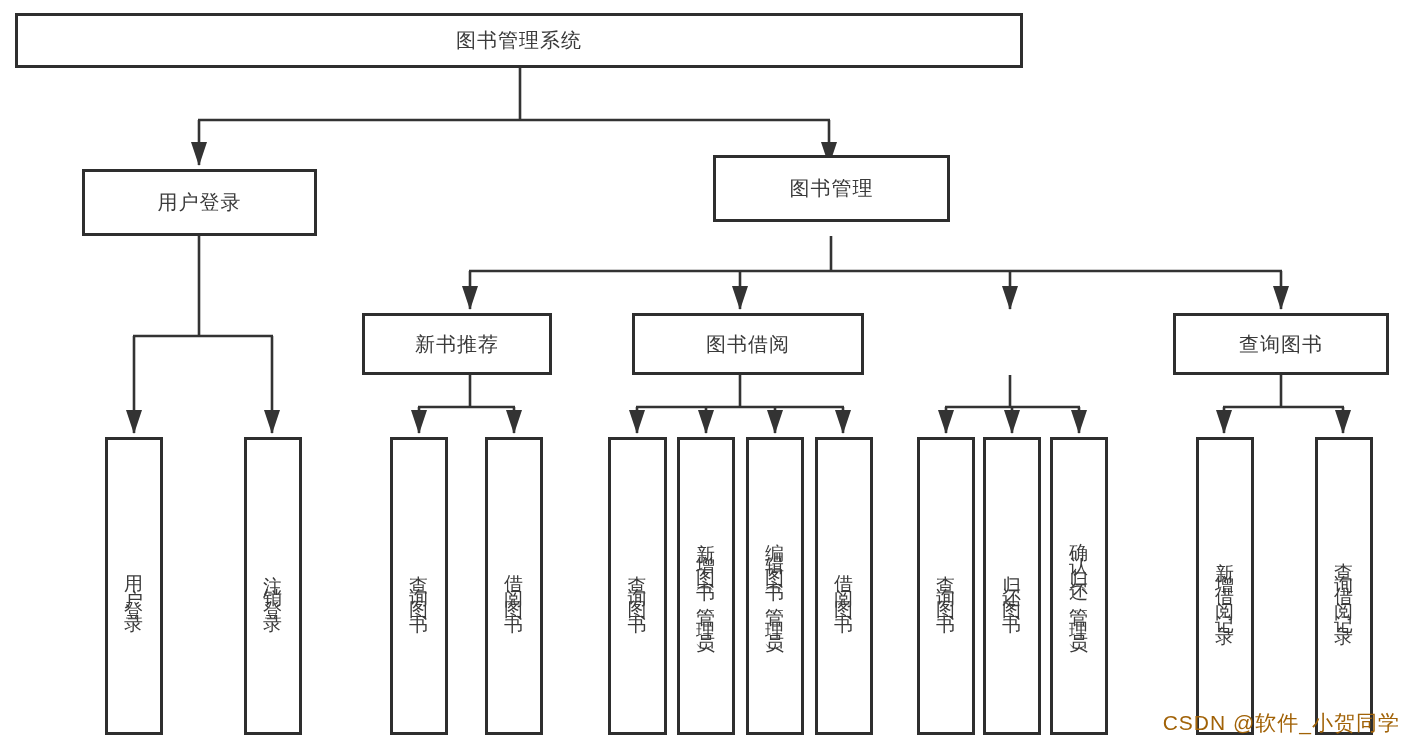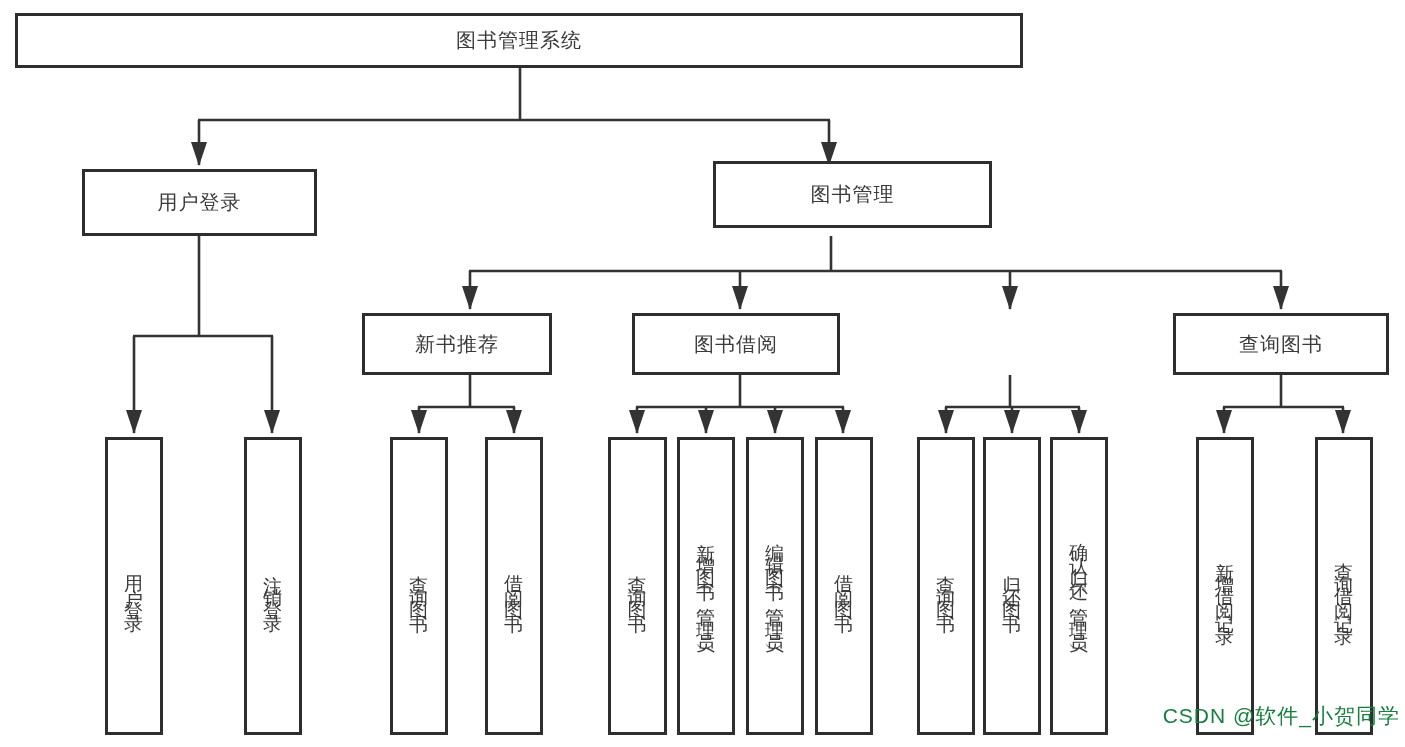--- a/index.html
+++ b/index.html
@@ -29,24 +29,24 @@
     text-orientation:mixed;
     font-size:19px;
     line-height:1;
     letter-spacing:13px;
     color:#3a3a3a;
     white-space:nowrap;
   }
   .watermark{
     position:absolute;
     right:5px;
-    bottom:17px;
+    bottom:10px;
     z-index:3;
     font-size:21px;
-    color:#15803d;
+    color:#a16207;
     letter-spacing:1px;
     white-space:nowrap;
   }
 </style>
 </head>
 <body>
 
 <div class="canvas">
 
   <svg class="wires" width="1405" height="747" viewBox="0 0 1405 747">
@@ -98,28 +98,28 @@
     </g>
   </svg>
 
   <div class="box hbox" style="left:15px;top:13px;width:1008px;height:55px">
     <span>图书管理系统</span>
   </div>
 
   <div class="box hbox" style="left:82px;top:169px;width:235px;height:67px">
     <span>用户登录</span>
   </div>
-  <div class="box hbox" style="left:713px;top:161px;width:279px;height:67px">
+  <div class="box hbox" style="left:713px;top:155px;width:237px;height:67px">
     <span>图书管理</span>
   </div>
 
   <div class="box hbox" style="left:362px;top:313px;width:190px;height:62px">
     <span>新书推荐</span>
   </div>
-  <div class="box hbox" style="left:632px;top:313px;width:208px;height:62px">
+  <div class="box hbox" style="left:632px;top:313px;width:232px;height:62px">
     <span>图书借阅</span>
   </div>
   <div class="box hbox" style="left:1173px;top:313px;width:216px;height:62px">
     <span>查询图书</span>
   </div>
 
   <div class="box leaf" style="left:105px;top:437px;width:58px;height:298px">
     <span class="vtext">用户登录</span>
   </div>
   <div class="box leaf" style="left:244px;top:437px;width:58px;height:298px">

